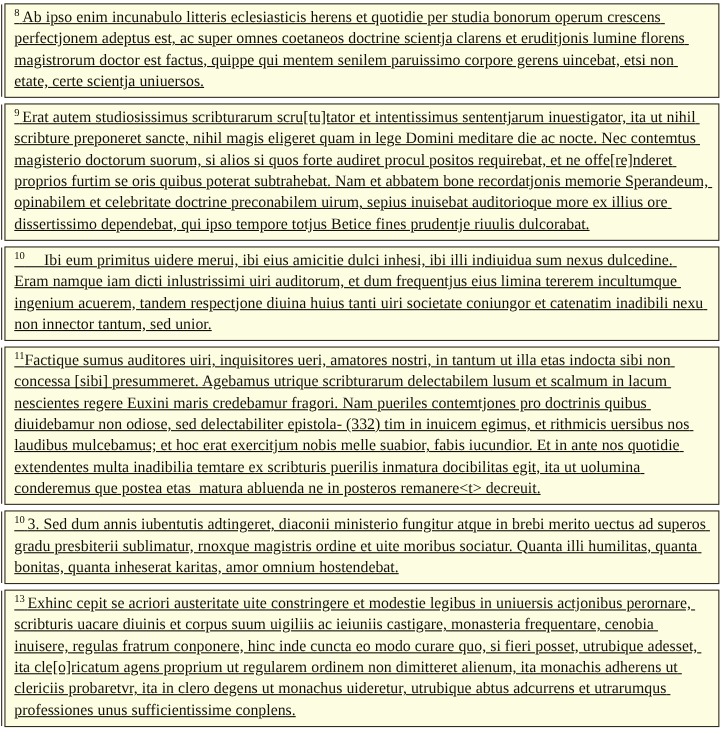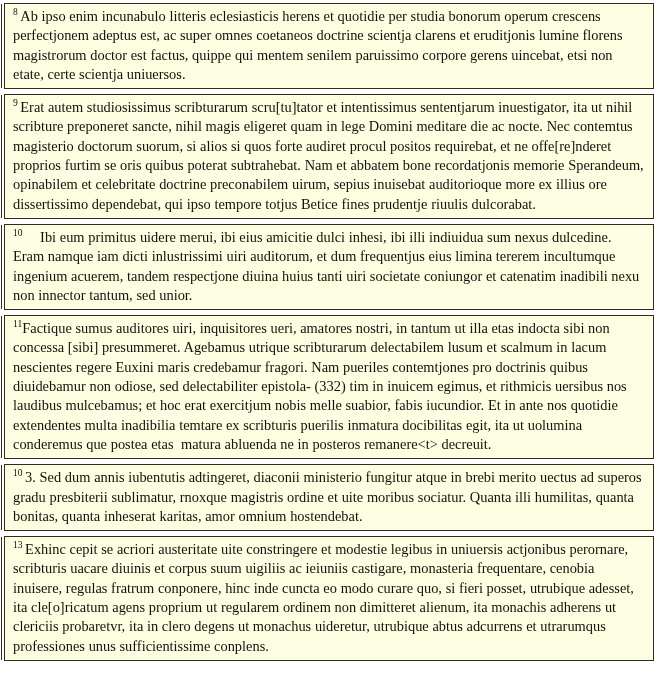--- a/index.html
+++ b/index.html
@@ -42,20 +42,21 @@
     background: #332b1e;
   }
 
   .para-text {
     font-size: 14.4px;
     line-height: 19.3px;
     color: #14110c;
     text-align: left;
     white-space: pre-wrap;
     word-spacing: 0.1px;
+    text-decoration: underline;
     -webkit-font-smoothing: antialiased;
   }
 
   .para-num {
     font-size: 9.6px;
     vertical-align: super;
     line-height: 0;
     color: #14110c;
   }
 

